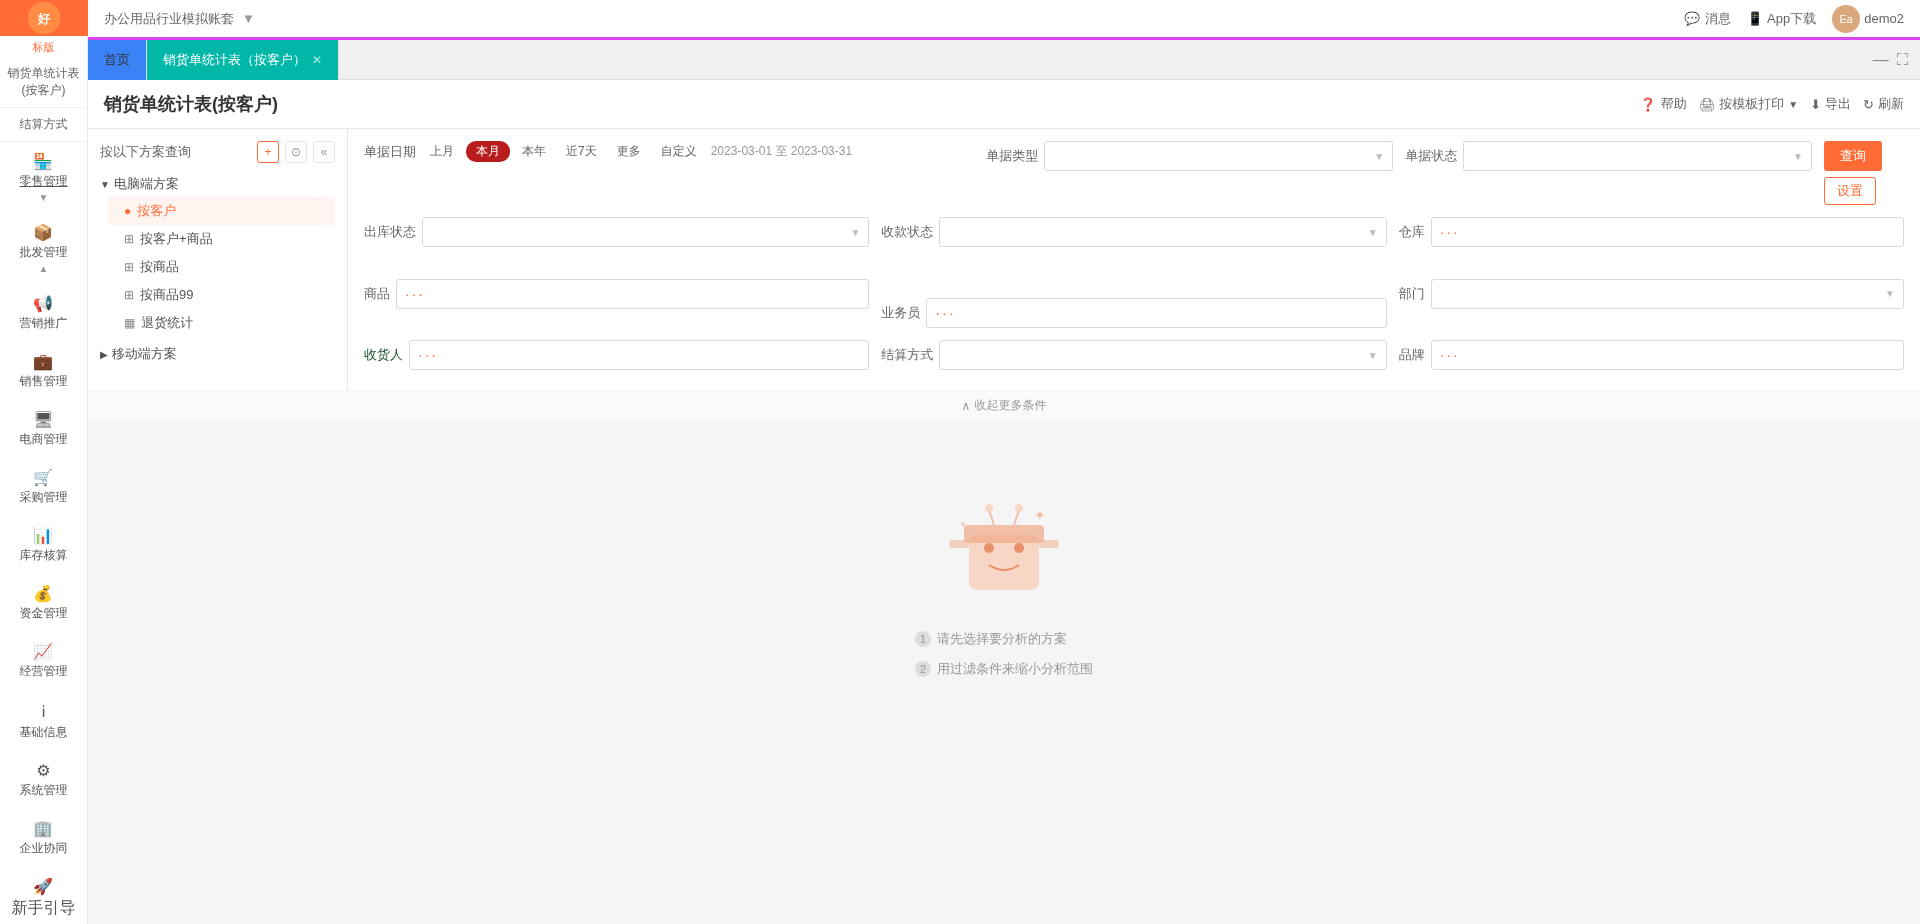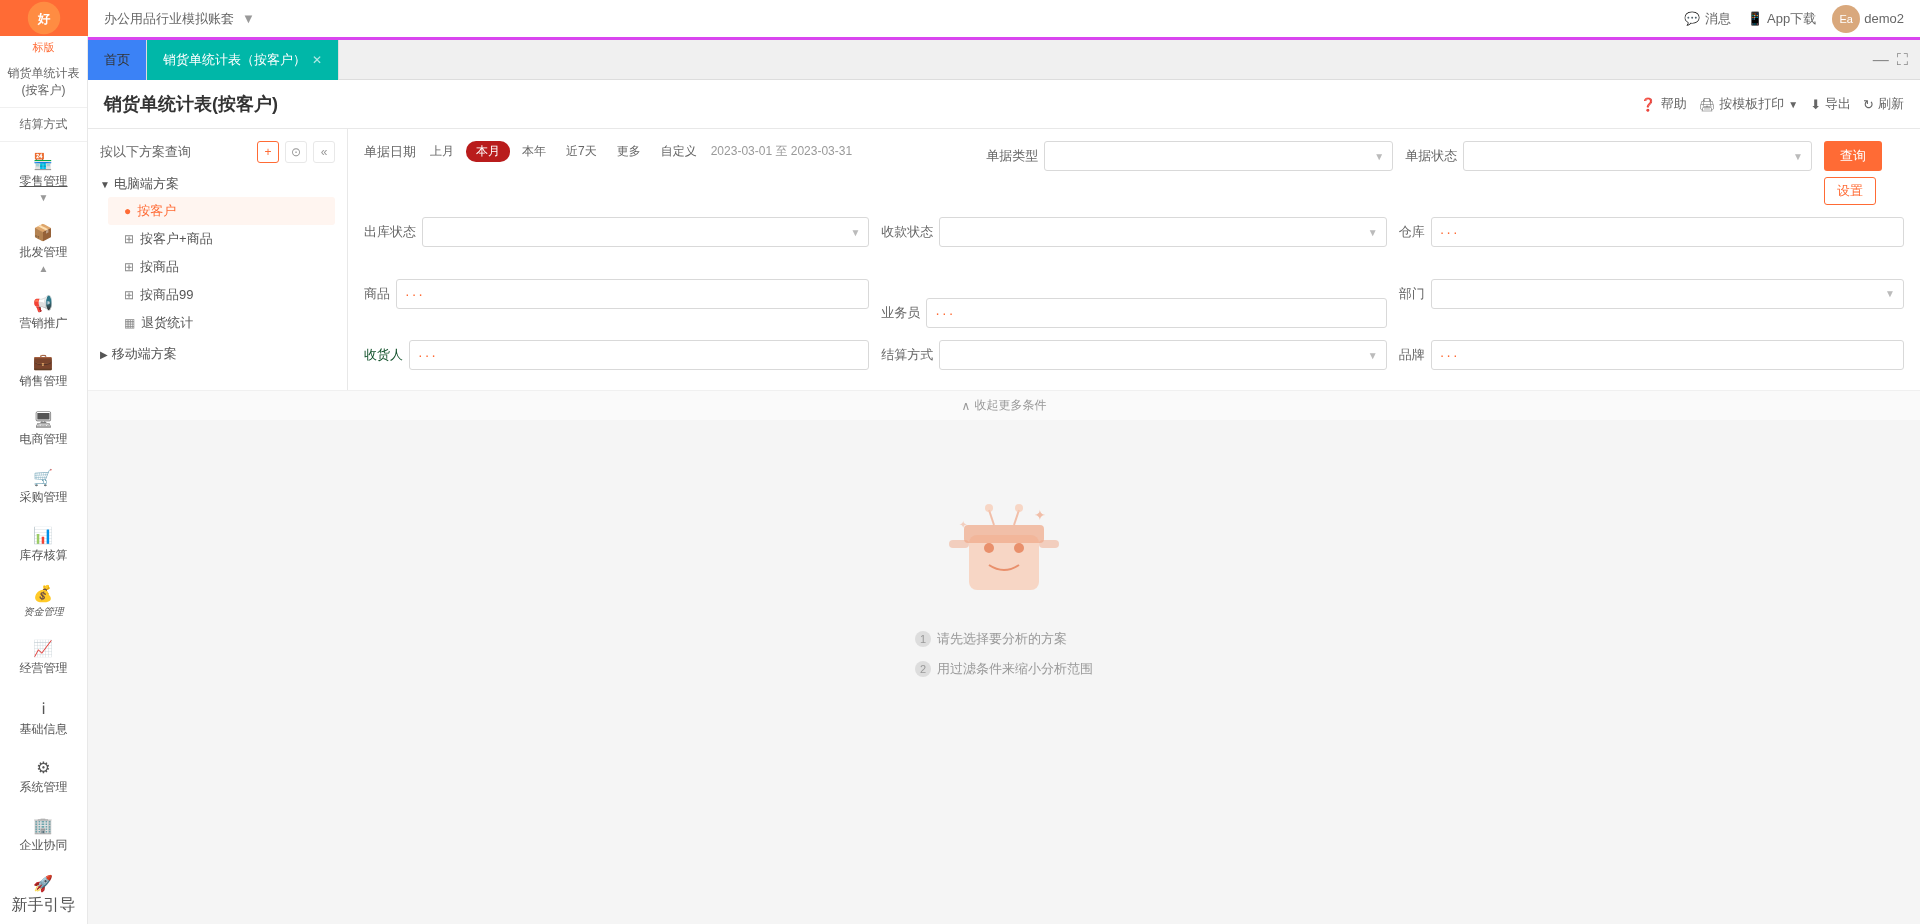--- a/index.html
+++ b/index.html
@@ -135,21 +135,21 @@
     <span style="font-size:12px;">采购管理</span>
   </div>
 
   <div class="sidebar-item">
     <span class="si-icon">📊</span>
     <span style="font-size:12px;">库存核算</span>
   </div>
 
   <div class="sidebar-item">
     <span class="si-icon">💰</span>
-    <span style="font-size:10px;font-style:italic;">资金管理</span>
+    <span style="font-size:12px;">资金管理</span>
   </div>
 
   <div class="sidebar-item">
     <span class="si-icon">📈</span>
     <span style="font-size:12px;">经营管理</span>
   </div>
 
   <div class="sidebar-item">
     <span class="si-icon">ℹ</span>
     <span style="font-size:12px;">基础信息</span>

